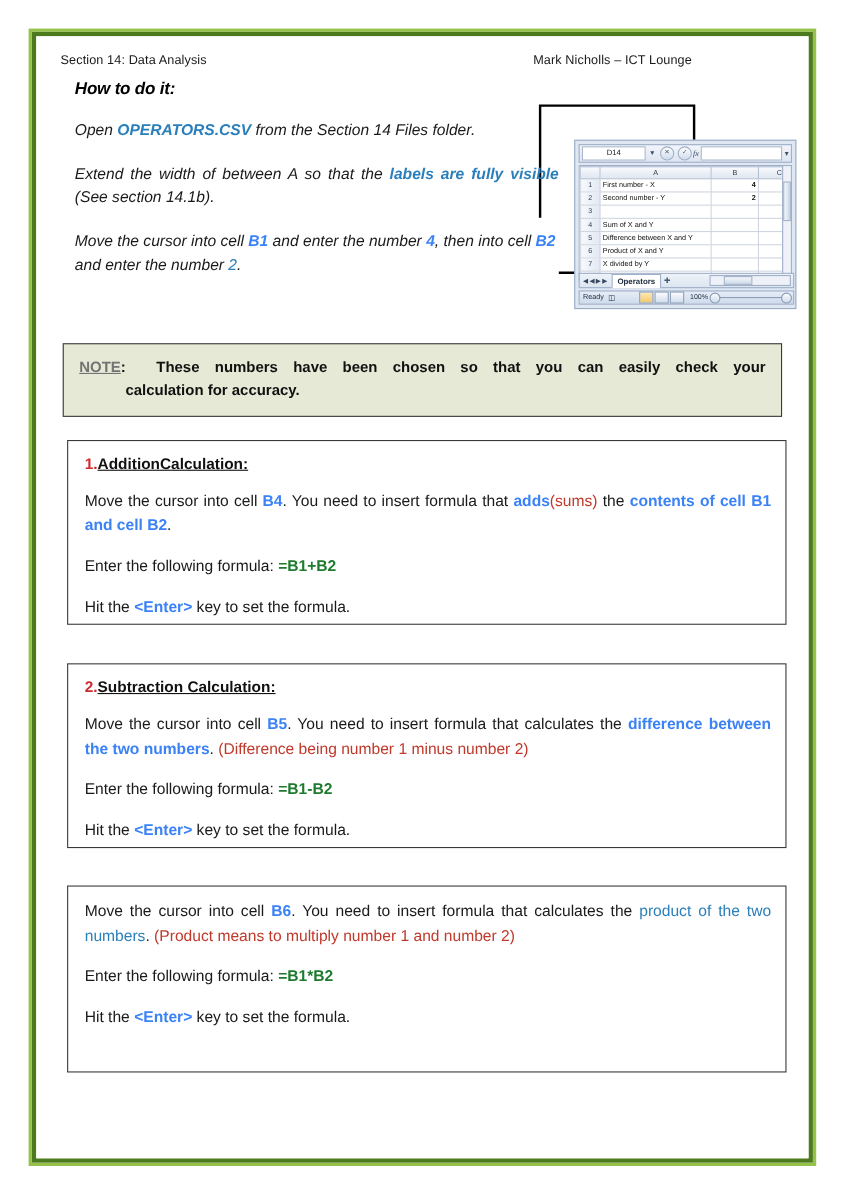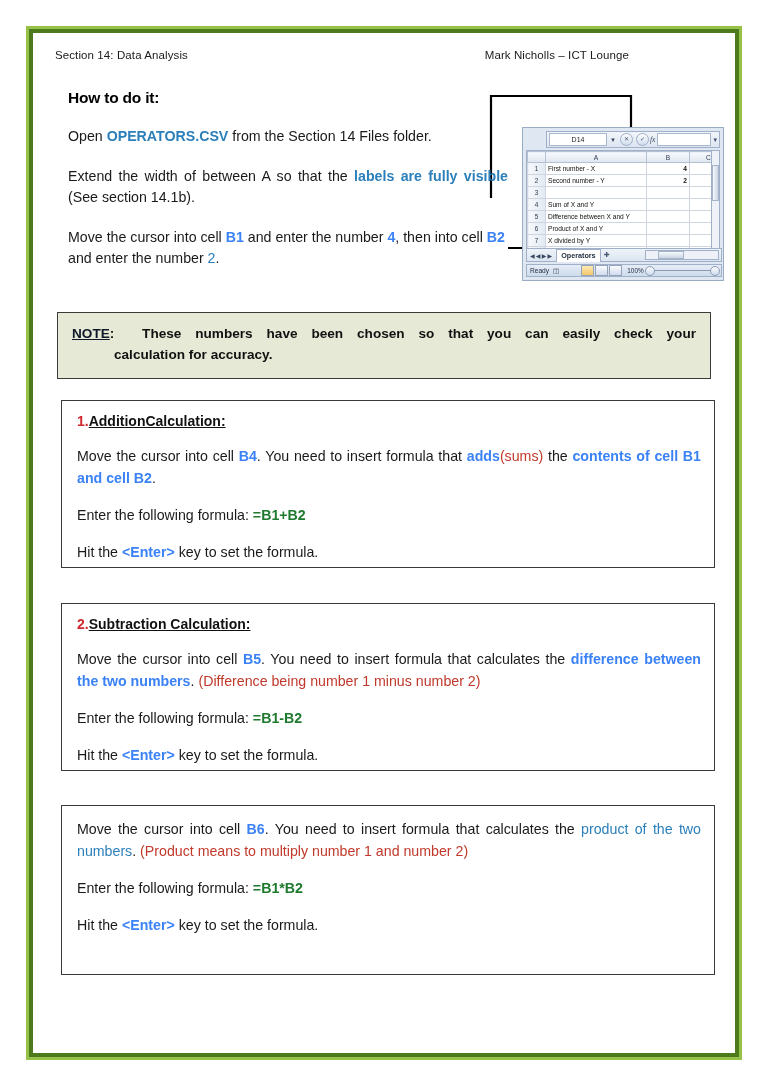--- a/index.html
+++ b/index.html
@@ -64,22 +64,23 @@
     align-items: center;
     font-size: 11.5px;
     color: #1a1a1a;
     letter-spacing: 0.1px;
   }
   .doc-header .hdr-left, .doc-header .hdr-right { white-space: nowrap; }
 
   
   .intro {
     position: absolute;
-    left: 35px; top: 56px;
+    left: 35px; top: 39px;
     width: 630px;
+    font-style: italic;
   }
   .how-title {
     font-size: 15.5px;
     font-weight: bold;
     color: #000;
     margin: 0 0 19px 0;
     letter-spacing: -0.2px;
   }
   .para {
     font-size: 14.2px;
@@ -97,21 +98,20 @@
   .xl-shot {
     position: absolute;
     left: 489px; top: 94px;
     width: 202px;
     height: 154px;
     background: #dfe7f2;
     border: 1px solid #9aabc4;
     box-sizing: border-box;
     font-family: "Liberation Sans", sans-serif;
     overflow: hidden;
-    padding-left: 20px;
   }
   .xl-formulabar {
     position: relative;
     height: 17px;
     margin: 3px 3px 0 3px;
     background: linear-gradient(#f2f5fa, #dde5f1);
     border: 1px solid #9fb0c8;
     box-sizing: border-box;
     display: flex;
     align-items: center;
@@ -304,21 +304,21 @@
     margin: 0;
   }
   .note-line2 {
     font-size: 13.6px;
     font-weight: bold;
     color: #111;
     margin: 1px 0 0 42px;
     line-height: 1.5;
   }
   .note-lbl {
-    color: #0f172a;
+    color: #737373;
     font-weight: bold;
     text-decoration: underline;
   }
 
   
   .task-box {
     position: absolute;
     left: 28px;
     width: 654px;
     box-sizing: border-box;

